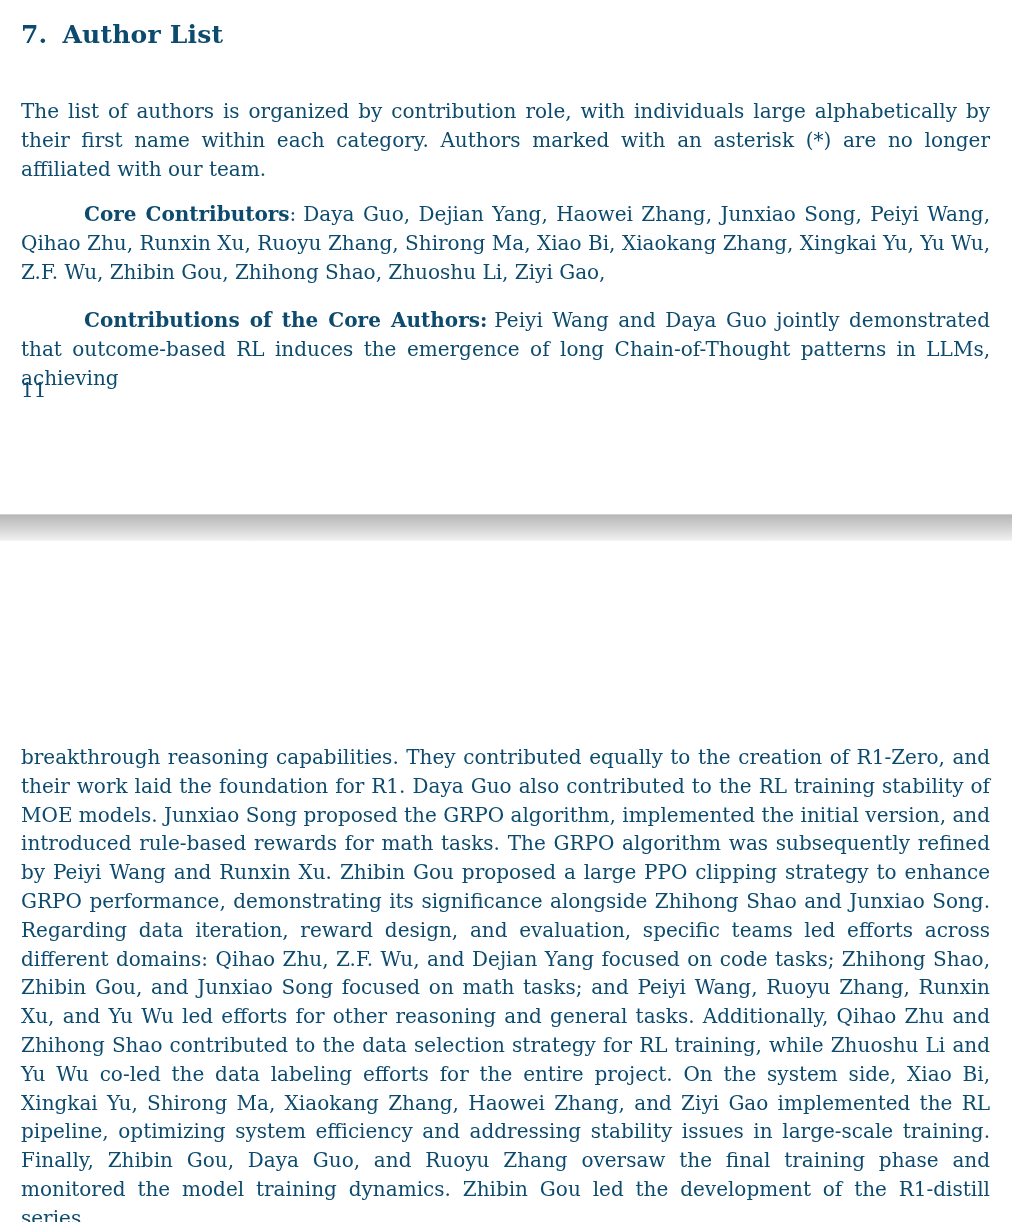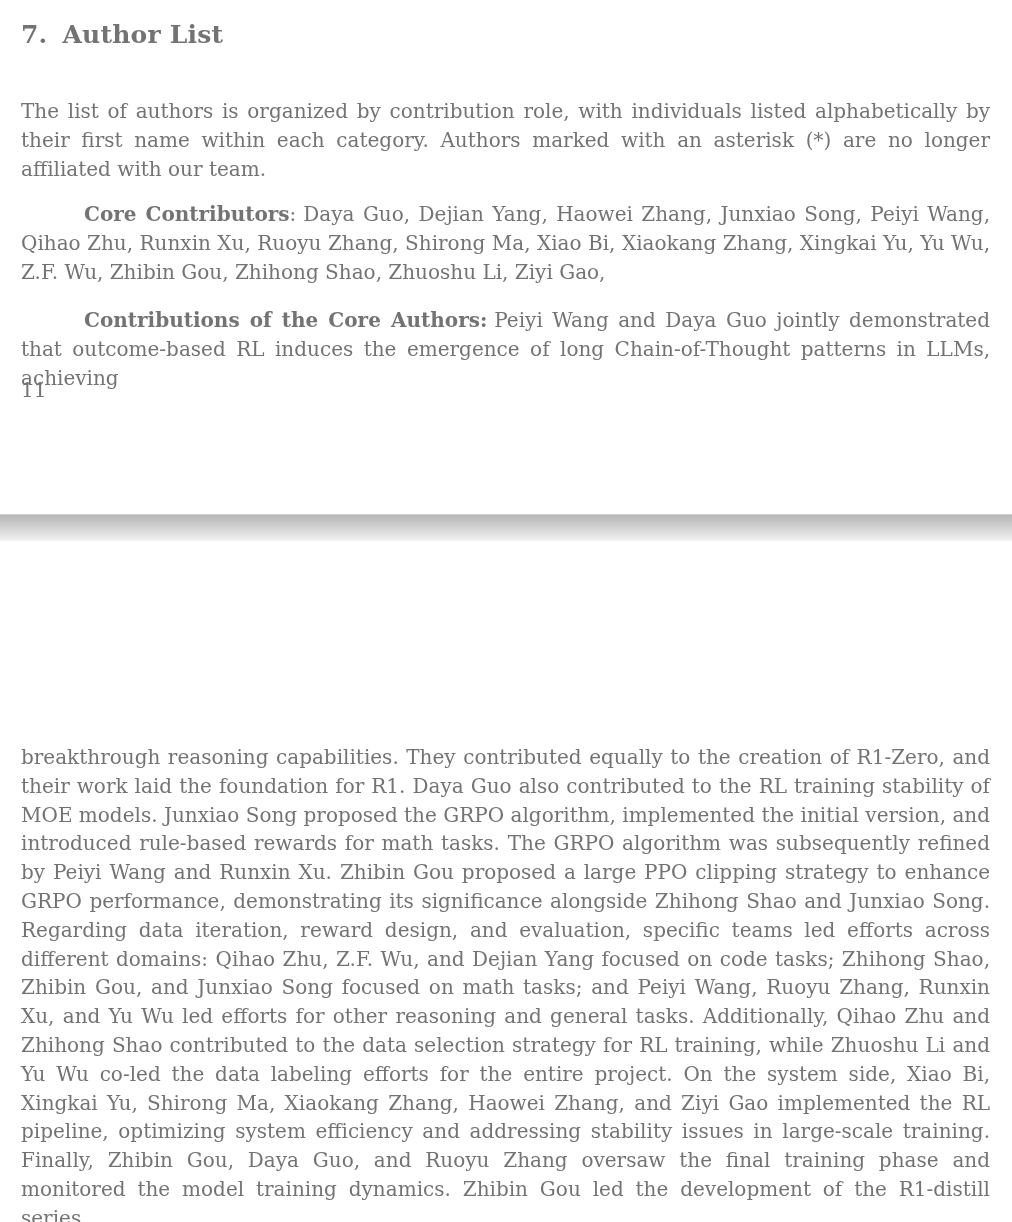--- a/index.html
+++ b/index.html
@@ -7,21 +7,21 @@
     padding: 0;
     background: #ffffff;
   }
   .viewport {
     position: relative;
     width: 1012px;
     height: 1222px;
     background: #ffffff;
     overflow: hidden;
     font-family: "DejaVu Serif", "Liberation Serif", serif;
-    color: #737373;
+    color: #0c4a6e;
   }
   .doc-block {
     position: absolute;
     left: 21px;
     width: 969px;
   }
   .section-heading {
     top: 20px;
     font-size: 25px;
     font-weight: bold;
@@ -64,21 +64,21 @@
 <body>
 
 <div class="viewport">
 
   <div>
 
     <div class="doc-block section-heading">
       <span class="sec-num">7.</span><span>Author List</span>
     </div>
 
-    <p class="doc-block body-para para-intro">The list of authors is organized by contribution role, with individuals listed alphabetically by their first name within each category. Authors marked with an asterisk (*) are no longer affiliated with our team.</p>
+    <p class="doc-block body-para para-intro">The list of authors is organized by contribution role, with individuals large alphabetically by their first name within each category. Authors marked with an asterisk (*) are no longer affiliated with our team.</p>
 
     <p class="doc-block body-para para-core"><span class="lead-label">Core Contributors</span><span class="lead-sep">:</span><span>Daya Guo, Dejian Yang, Haowei Zhang, Junxiao Song, Peiyi Wang, Qihao Zhu, Runxin Xu, Ruoyu Zhang, Shirong Ma, Xiao Bi, Xiaokang Zhang, Xingkai Yu, Yu Wu, Z.F. Wu, Zhibin Gou, Zhihong Shao, Zhuoshu Li, Ziyi Gao,</span></p>
 
     <p class="doc-block body-para para-contrib"><span class="lead-label">Contributions of the Core Authors:</span><span class="lead-gap">Peiyi Wang and Daya Guo jointly demonstrated that outcome-based RL induces the emergence of long Chain-of-Thought patterns in LLMs, achieving</span></p>
 
     <div class="doc-block body-para page-number">11</div>
   </div>
 
   <div class="page-separator"></div>
 

